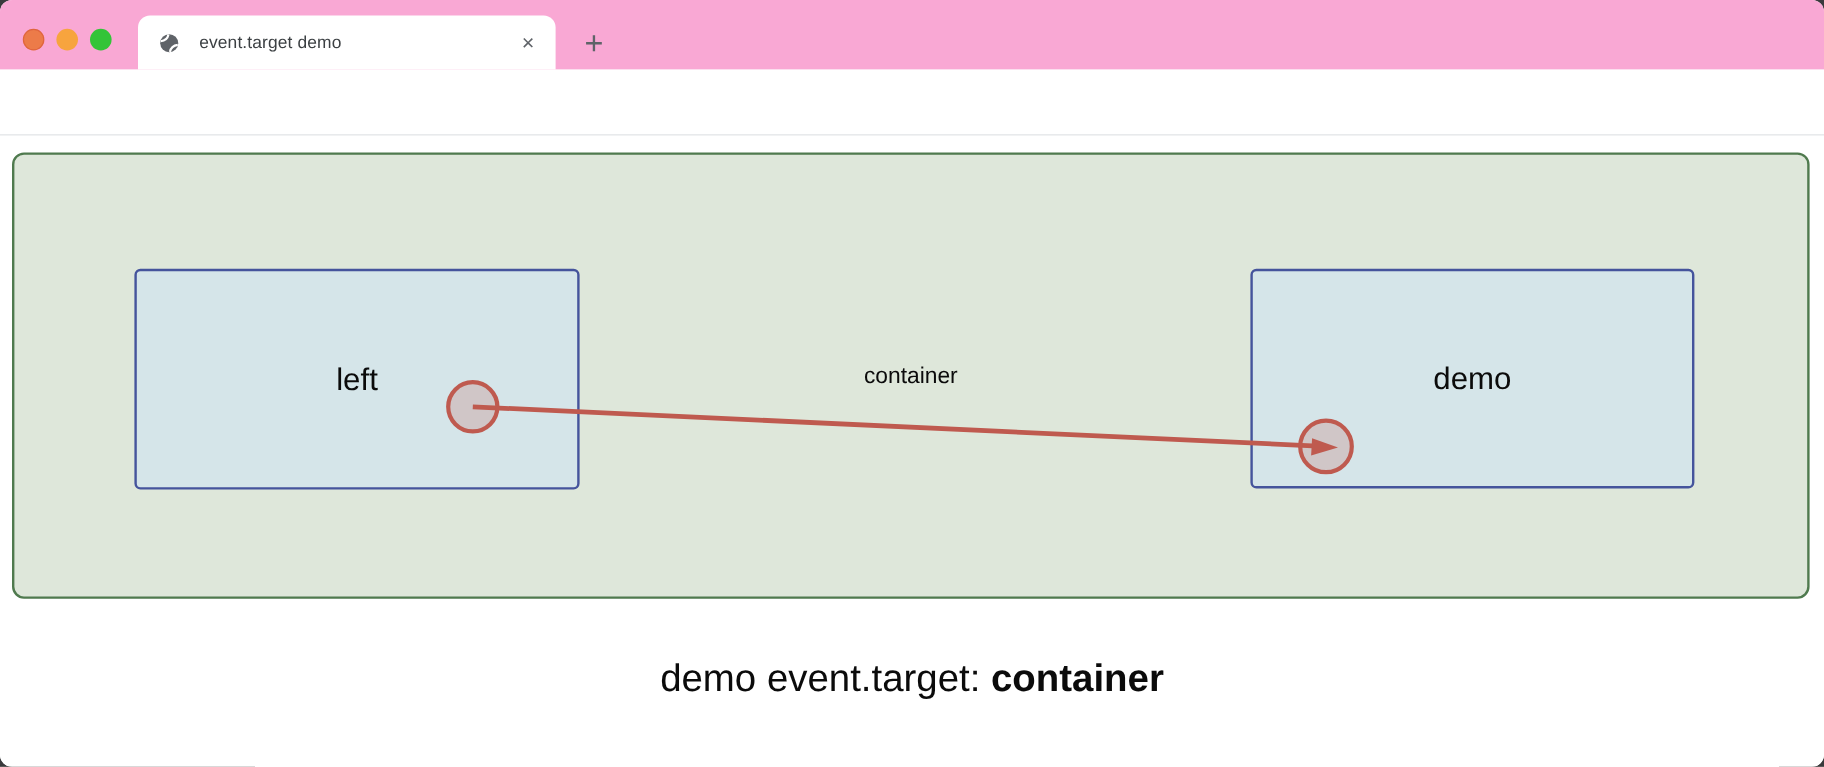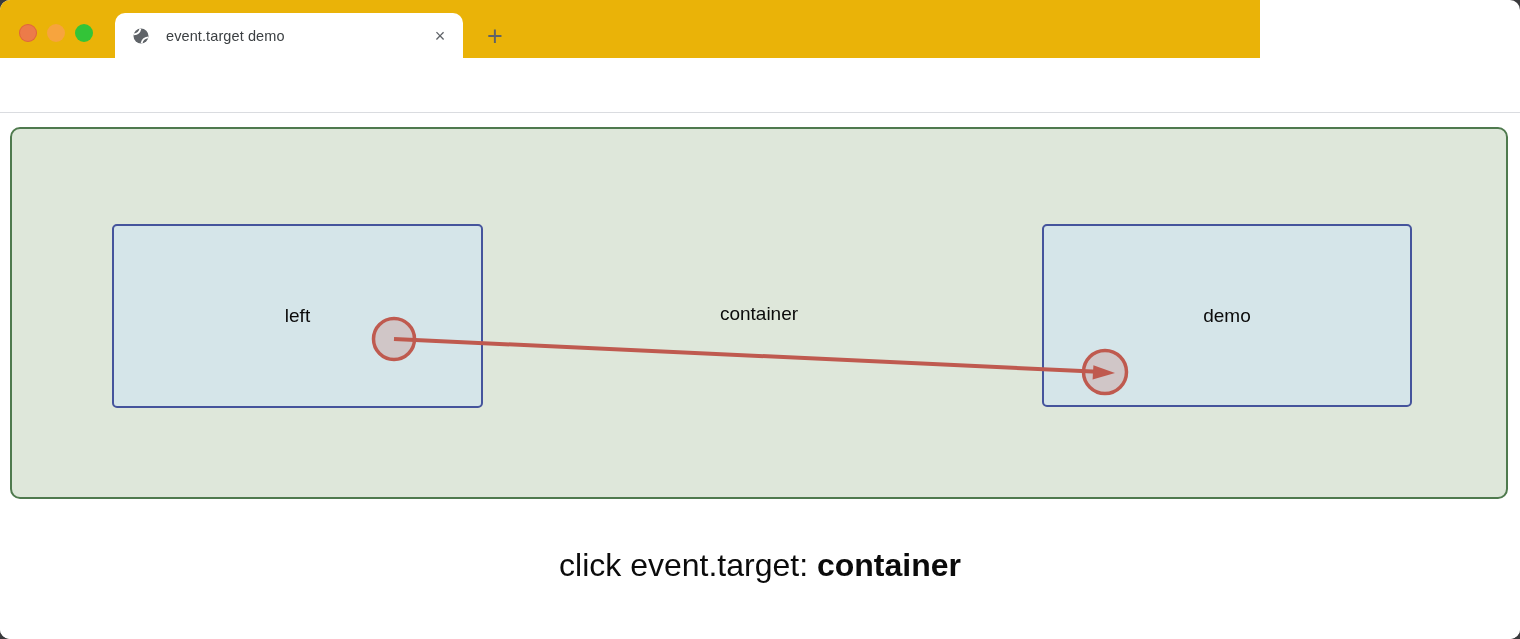--- a/index.html
+++ b/index.html
@@ -12,22 +12,22 @@
   }
   .browser-window {
     position: absolute; inset: 0;
     border-radius: 10px;
     overflow: hidden;
     background: #ffffff;
   }
 
   
   .tabstrip {
-    position: absolute; left: 0; top: 0; width: 1260px; height: 58px;
-    background: #eab308;
+    position: absolute; left: 0; top: 0; width: 1520px; height: 58px;
+    background: #f9a8d4;
   }
   .traffic-lights { position: absolute; left: 19px; top: 24px; display: flex; gap: 10px; }
   .tl-btn { width: 18px; height: 18px; border-radius: 50%; }
   .tl-close    { background: #EC7B49; box-shadow: inset 0 0 0 1px rgba(200,60,40,.35); }
   .tl-minimize { background: #F7A43E; }
   .tl-zoom     { background: #33C438; }
 
   .tab {
     position: absolute; left: 115px; top: 13px; width: 348px; height: 45px;
     background: #ffffff;
@@ -82,21 +82,21 @@
     background: #ffffff;
   }
   .demo-container {
     position: absolute; left: 10px; top: 14px; width: 1498px; height: 372px;
     background: #DEE7DA; border: 2px solid #4F7A4E; border-radius: 10px;
   }
   .demo-box {
     position: absolute; top: 95px; height: 184px;
     background: #D5E5E9; border: 2px solid #45549C; border-radius: 5px;
     display: flex; align-items: center; justify-content: center;
-    font-size: 19px; color: #0B0B0B;
+    font-size: 26px; color: #0B0B0B;
   }
   .box-left  { left: 100px;  width: 371px; }
   .box-right { left: 1030px; width: 370px; height: 183px; }
   .container-label {
     position: absolute; left: 0; top: 174px; width: 100%;
     text-align: center; font-size: 19px; color: #0B0B0B;
     pointer-events: none;
   }
   .result-line {
     position: absolute; left: 0; top: 434px; width: 100%;
@@ -181,21 +181,21 @@
     <div class="demo-container">
       <div class="demo-box box-left">
         <span>left</span>
       </div>
       <div class="demo-box box-right">
         <span>demo</span>
       </div>
       <div class="container-label">container</div>
     </div>
 
-    <div class="result-line"><span class="result-prefix">click event.target: </span><span class="result-target">container</span></div>
+    <div class="result-line"><span class="result-prefix">demo event.target: </span><span class="result-target">container</span></div>
   </div>
 
   <svg class="drag-overlay" viewBox="0 0 1520 639">
     <line x1="394" y1="339" x2="1098" y2="371.7" stroke="#BF5A4F" stroke-width="4"></line>
     <circle cx="394" cy="339" r="20.5" fill="rgba(191,90,79,0.22)" stroke="#BF5A4F" stroke-width="3.5"></circle>
     <circle cx="1105" cy="372" r="21.5" fill="rgba(191,90,79,0.22)" stroke="#BF5A4F" stroke-width="3.5"></circle>
     <polygon points="1115,372.9 1092.6,379.6 1093.4,365.2" fill="#BF5A4F"></polygon>
   </svg>
 
 </div>

